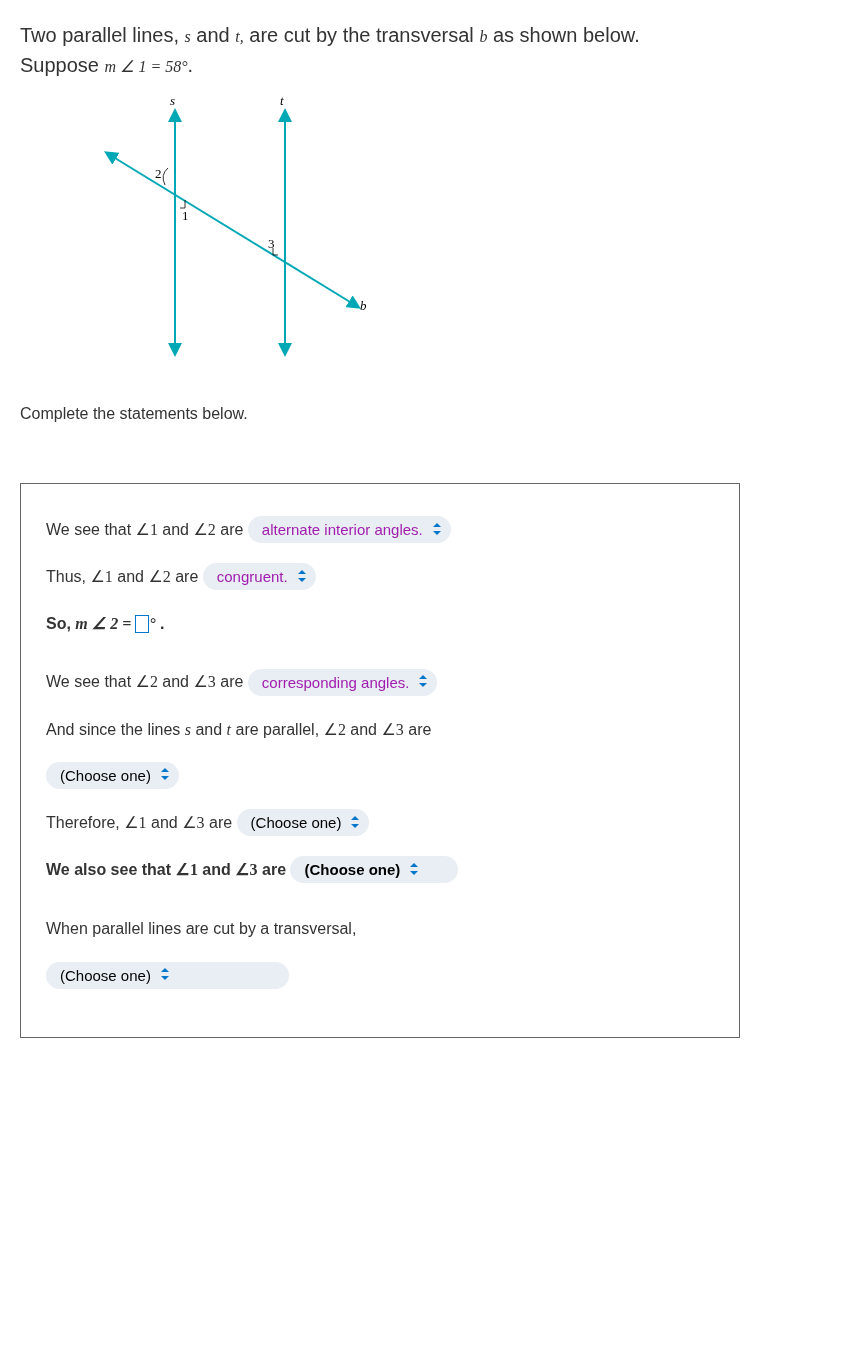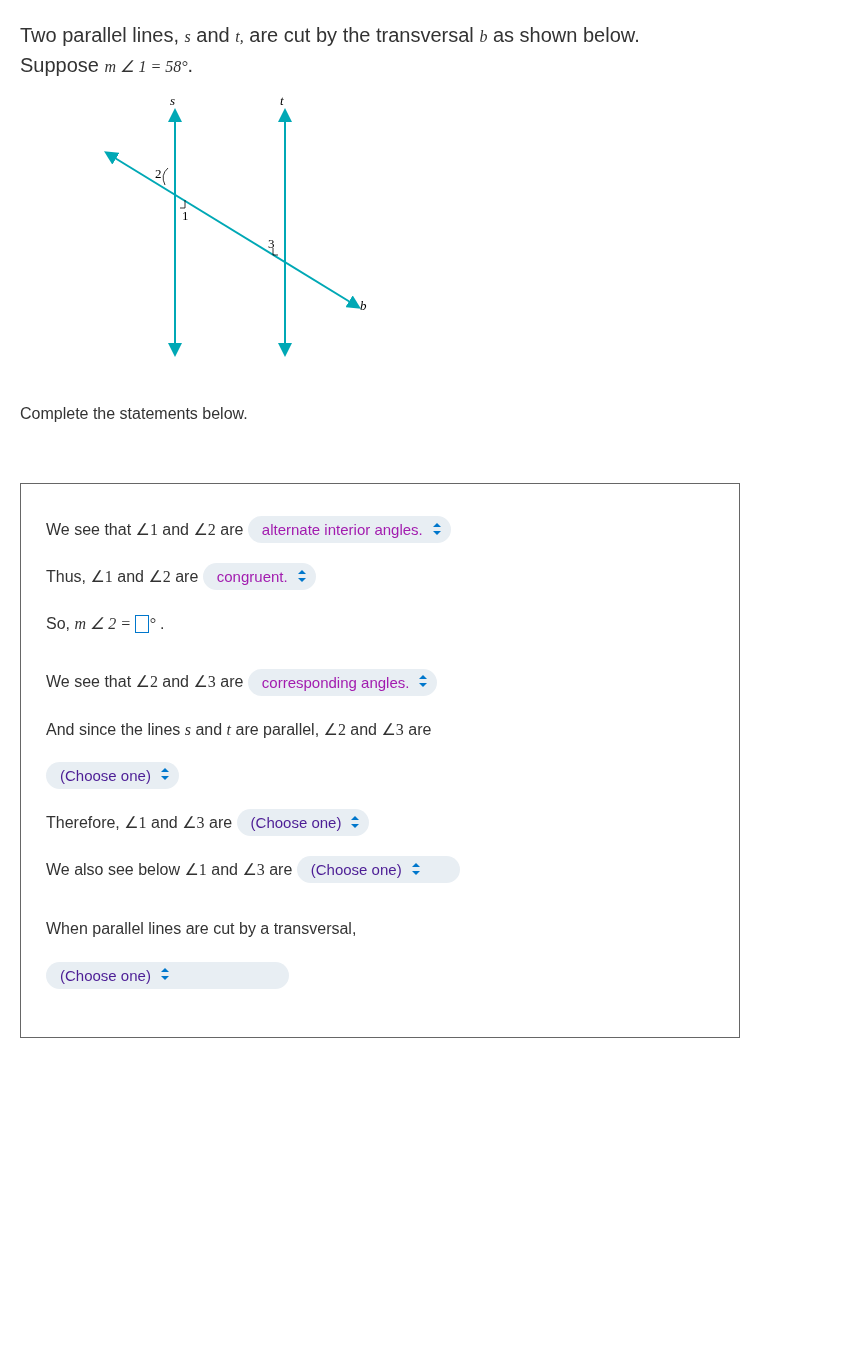--- a/index.html
+++ b/index.html
@@ -63,36 +63,37 @@
     font-size: 20px;
     line-height: 1.4;
     width: 720px;
     box-sizing: border-box;
   }
   .statements-box .row {
     margin-bottom: 18px;
   }
   .statements-box .row.gap-after {
     margin-bottom: 30px;
+    font-weight: bold;
   }
   .statement-text {
     font-size: 16px;
   }
   .angle-inline {
     font-family: "Times New Roman", serif;
     font-size: 16px;
   }
   .dropdown {
     display: inline-flex;
     align-items: center;
     background: #E8EEF3;
     border-radius: 14px;
     padding: 3px 10px 3px 14px;
     font-size: 15px;
-    color: #4c1d95;
+    color: #000000;
     vertical-align: middle;
     gap: 10px;
     cursor: pointer;
     white-space: nowrap;
   }
   .dropdown.selected {
     color: #a21caf;
   }
   .dropdown .caret {
     display: inline-block;
@@ -209,21 +210,21 @@
       <span class="dropdown">
         <span>(Choose one)</span>
         <span class="caret" style="font-size: 11px; color: rgb(0, 119, 204);"><svg width="8" height="12" viewBox="0 0 8 12">
               <path d="M4 0 L8 4 L0 4 Z" fill="#0077CC"></path>
               <path d="M4 12 L0 8 L8 8 Z" fill="#0077CC"></path>
             </svg></span>
       </span>
     </div>
 
     <div class="row gap-after">
-      <span class="statement-text">We also see below </span><span class="angle-inline">∠1</span><span class="statement-text"> and </span><span class="angle-inline">∠3</span><span class="statement-text"> are </span>
+      <span class="statement-text">We also see that </span><span class="angle-inline">∠1</span><span class="statement-text"> and </span><span class="angle-inline">∠3</span><span class="statement-text"> are </span>
       <span class="dropdown" style="padding-right:40px;">
         <span>(Choose one)</span>
         <span class="caret" style="font-size: 11px; color: rgb(0, 119, 204);"><svg width="8" height="12" viewBox="0 0 8 12">
               <path d="M4 0 L8 4 L0 4 Z" fill="#0077CC"></path>
               <path d="M4 12 L0 8 L8 8 Z" fill="#0077CC"></path>
             </svg></span>
       </span>
     </div>
 
     <div class="row">

